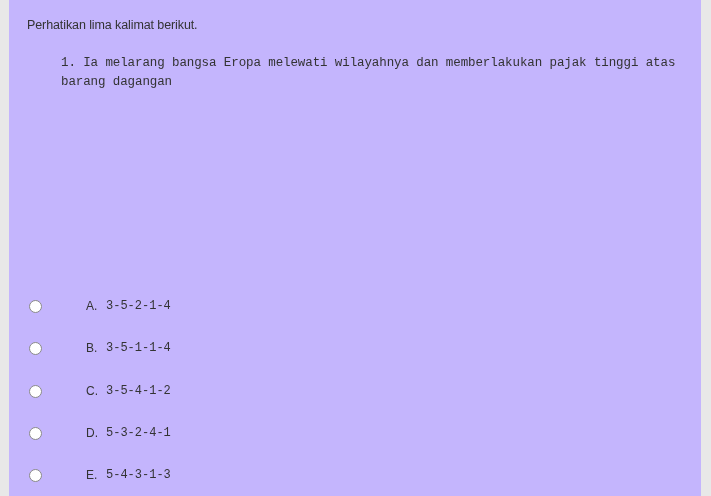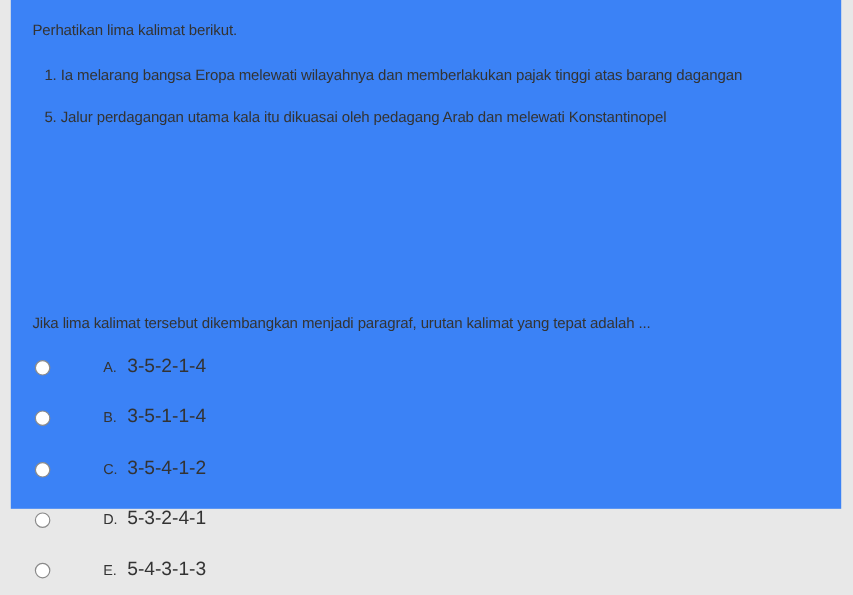--- a/index.html
+++ b/index.html
@@ -4,63 +4,61 @@
 <style>
   html, body { margin: 0; padding: 0; }
   body {
     width: 711px; height: 496px; overflow: hidden;
     background: #e8e8e8;
     font-family: "Liberation Sans", "DejaVu Sans", sans-serif;
     color: #333333;
     position: relative;
   }
   .card {
-    position: absolute; left: 9px; top: 0; width: 692px; height: 424px;
-    background: #3b82f6;
+    position: absolute; left: 9px; top: 0; width: 692px; height: 496px;
+    background: #c4b5fd;
   }
   .intro {
     position: absolute; left: 18px; top: 18px;
     font-size: 12.5px; letter-spacing: -0.1px;
   }
   .sentences {
-    position: absolute; left: 28px; top: 54px; width: 640px;
-    font-size: 12.5px; letter-spacing: -0.1px; line-height: 19px;
+    position: absolute; left: 52px; top: 54px; width: 640px;
+    font-size: 12.5px; letter-spacing: -0.1px; line-height: 19px; font-family: Liberation Mono, monospace;
   }
   .sentence { margin-bottom: 16px; }
   .question {
     position: absolute; left: 18px; top: 262px;
     font-size: 12.5px; letter-spacing: -0.1px;
   }
   .option {
     position: absolute; left: 20px; height: 20px; width: 300px;
     display: flex; align-items: center; cursor: pointer;
   }
   .radio {
     width: 13px; height: 13px; border: 1.3px solid #8a8a8a; border-radius: 50%;
     box-sizing: border-box; background: #fff; flex: none;
   }
   .opt-letter {
     position: absolute; left: 57px; font-size: 12px; color: #333;
   }
   .opt-value {
-    position: absolute; left: 77px; font-size: 16px; color: #333;
+    position: absolute; left: 77px; font-size: 12px; color: #333; font-family: Liberation Mono, monospace;
   }
 </style>
 </head>
 <body>
 
 <div class="card">
   <div class="intro">Perhatikan lima kalimat berikut.</div>
 
   <div class="sentences">
     <div class="sentence">1. Ia melarang bangsa Eropa melewati wilayahnya dan memberlakukan pajak tinggi atas barang dagangan</div>
-    <div class="sentence">5. Jalur perdagangan utama kala itu dikuasai oleh pedagang Arab dan melewati Konstantinopel</div>
   </div>
 
-  <div class="question">Jika lima kalimat tersebut dikembangkan menjadi paragraf, urutan kalimat yang tepat adalah ...</div>
 
   <div class="option" style="top:296px">
     <span class="radio"></span>
     <span class="opt-letter">A.</span>
     <span class="opt-value">3-5-2-1-4</span>
   </div>
   <div class="option" style="top:338px">
     <span class="radio"></span>
     <span class="opt-letter">B.</span>
     <span class="opt-value">3-5-1-1-4</span>

